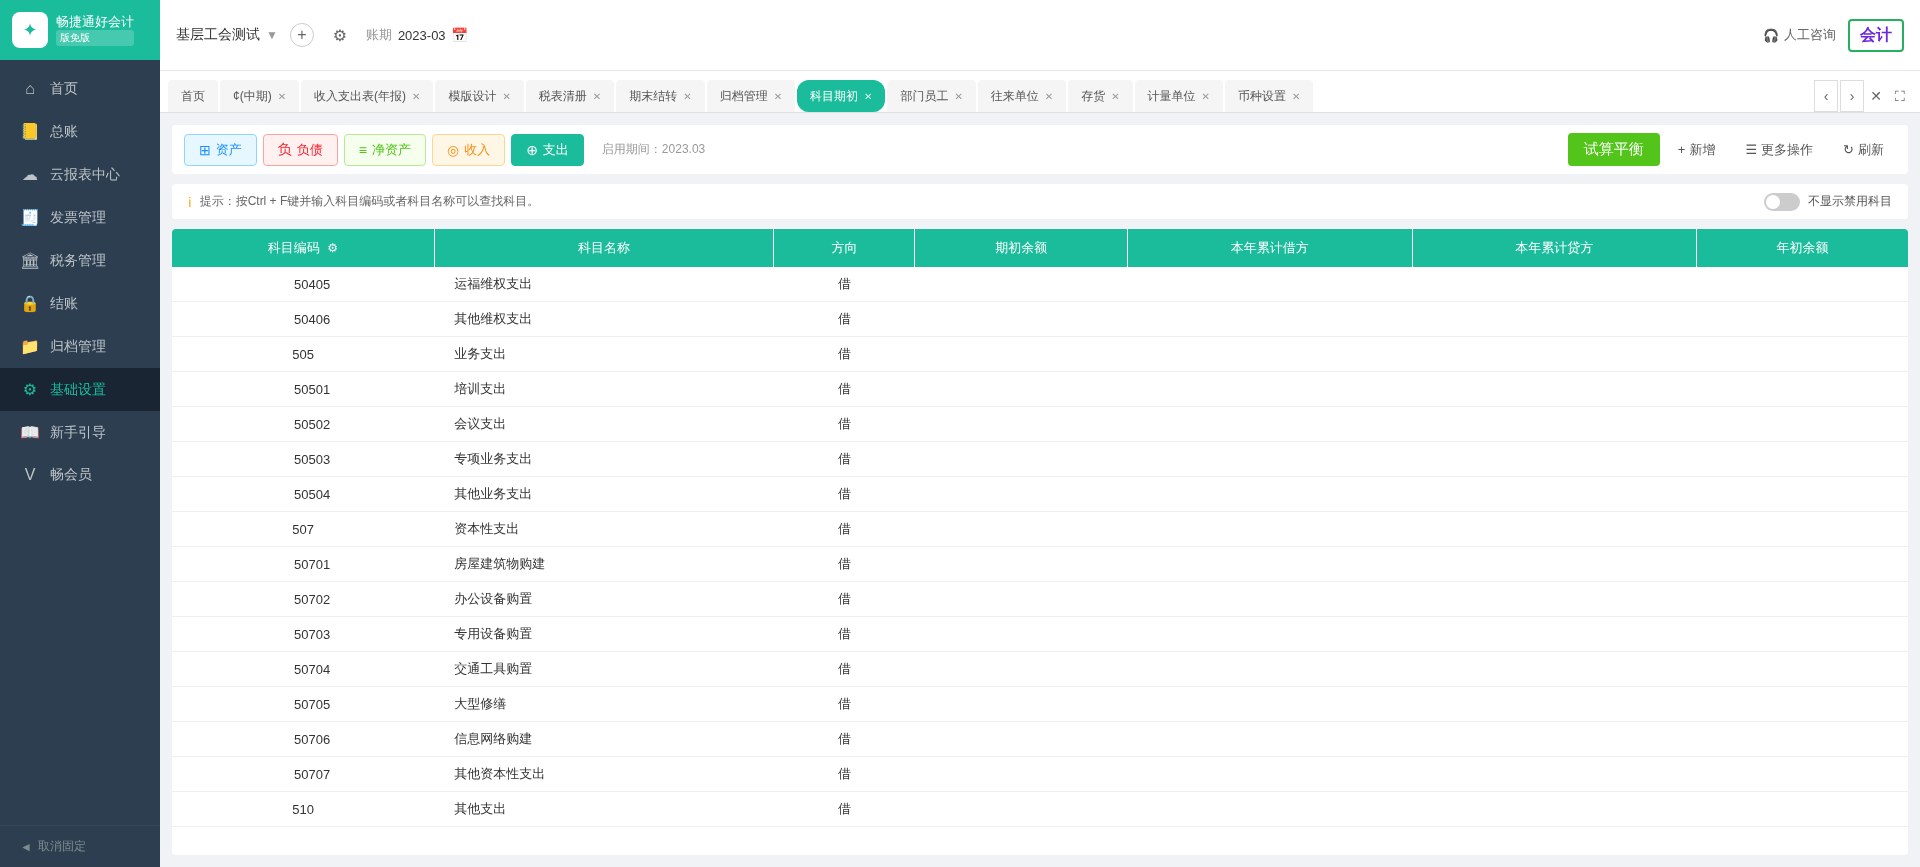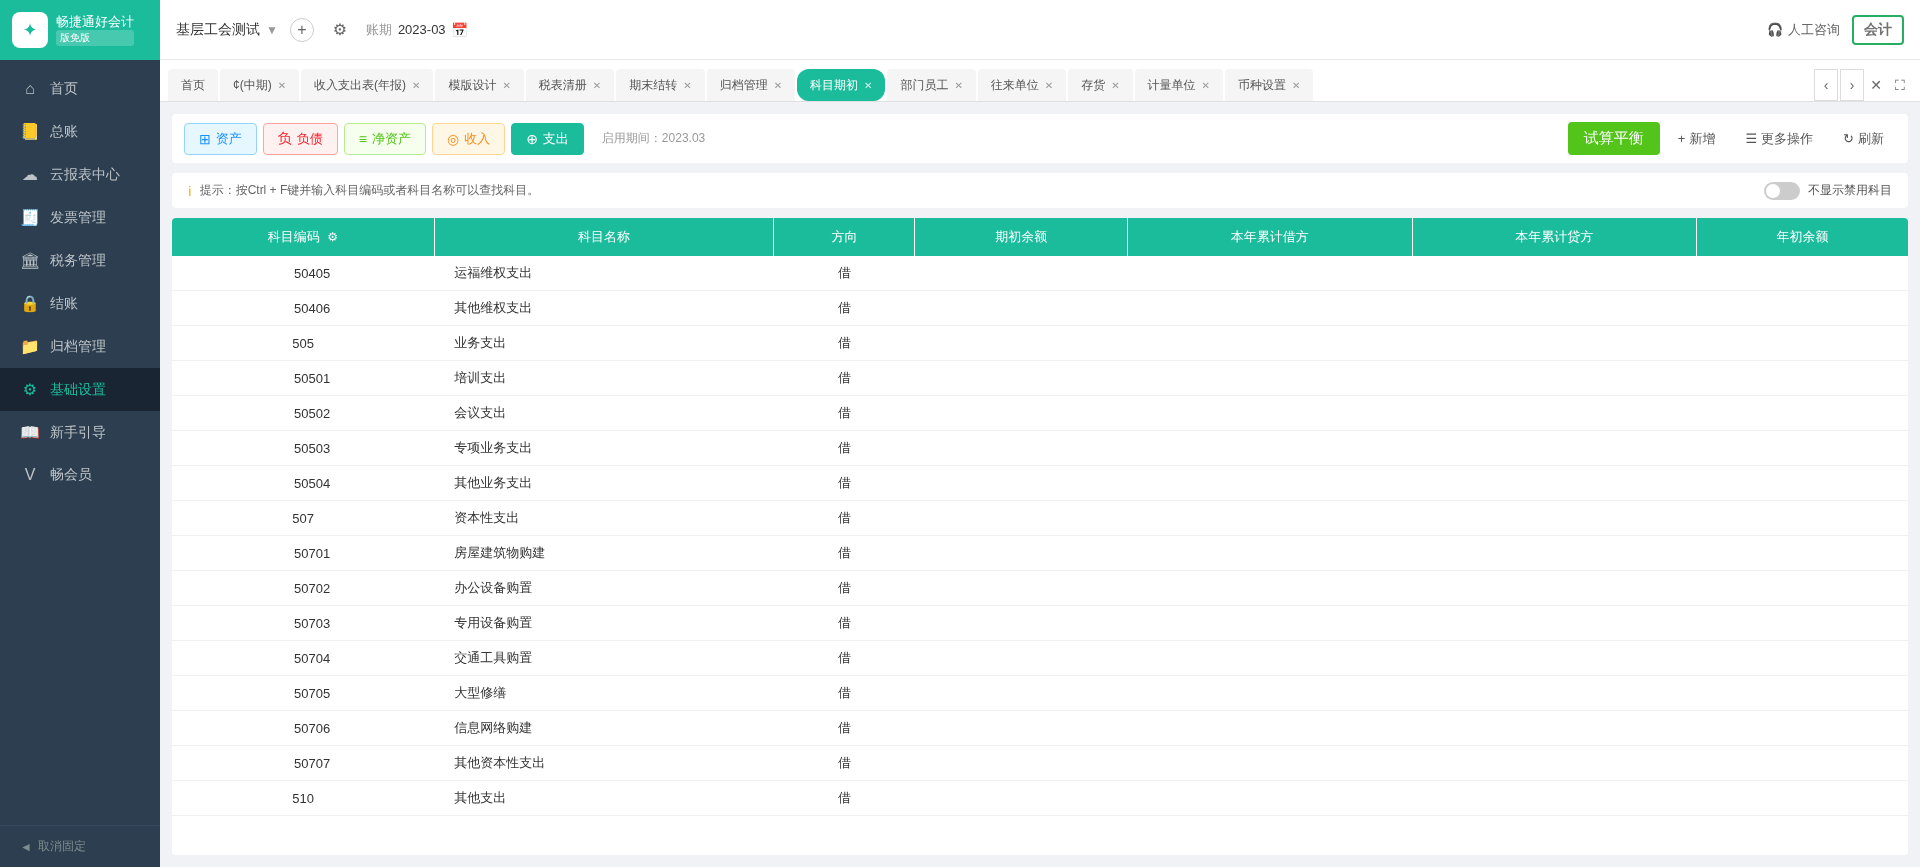--- a/index.html
+++ b/index.html
@@ -78,21 +78,21 @@
     .main {
       flex: 1;
       display: flex;
       flex-direction: column;
       height: 867px;
       overflow: hidden;
     }
 
     
     .header {
-      height: 60px;
+      height: 71px;
       background: #fff;
       display: flex;
       align-items: center;
       padding: 0 16px;
       border-bottom: 1px solid #e8e8e8;
       gap: 12px;
     }
     .header-company {
       display: flex;
       align-items: center;
@@ -137,24 +137,24 @@
     .header-help {
       display: flex;
       align-items: center;
       gap: 4px;
       color: #666;
       font-size: 13px;
       cursor: pointer;
     }
     .header-user-badge {
       border: 2px solid #27ae60;
-      color: #737373;
+      color: #6d28d9;
       padding: 4px 10px;
       border-radius: 4px;
-      font-size: 14px;
+      font-size: 16px;
       font-weight: bold;
       cursor: pointer;
     }
 
     
     .tabs-bar {
       height: 42px;
       background: #fff;
       border-bottom: 1px solid #e0e0e0;
       display: flex;

